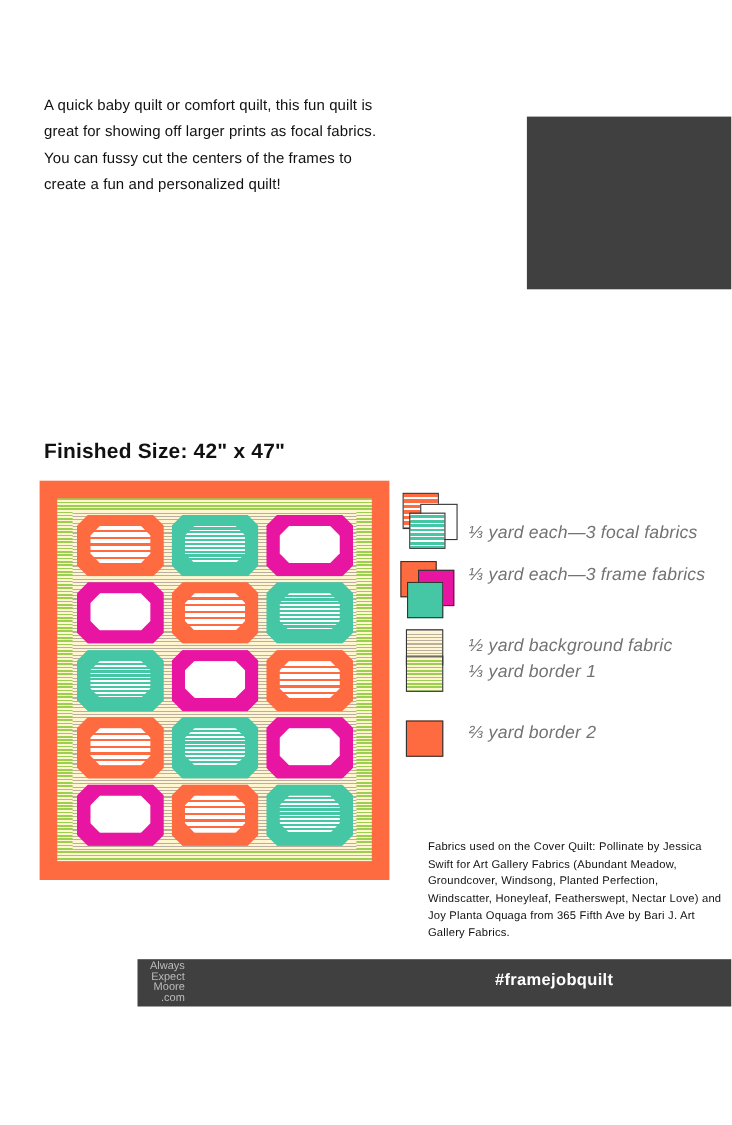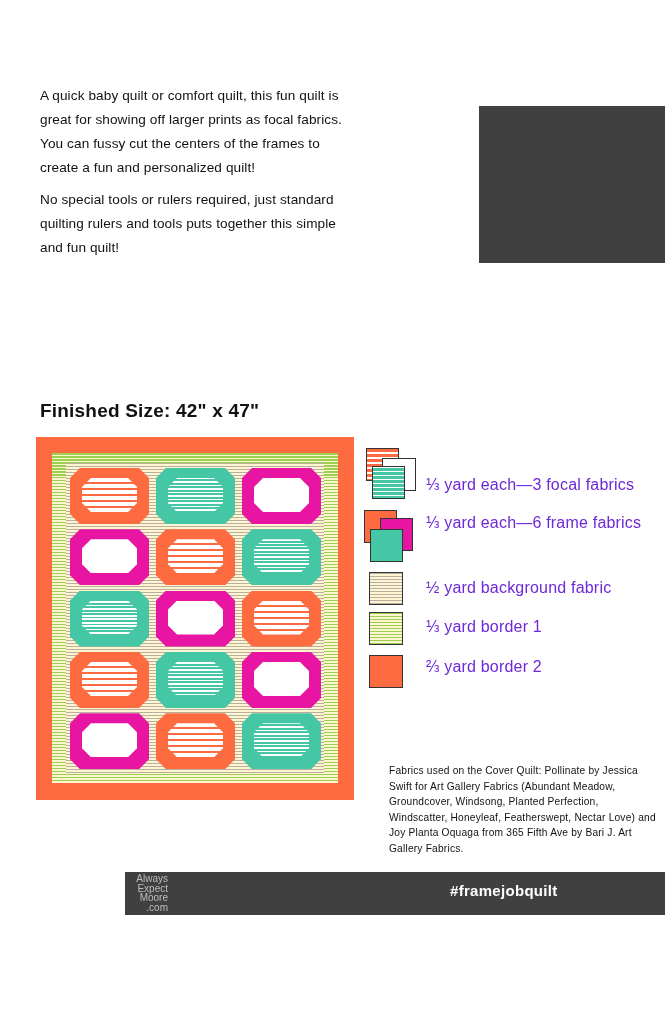--- a/index.html
+++ b/index.html
@@ -27,21 +27,21 @@
   .center.white { background: #ffffff; }
   .center.stripe-orange { background: repeating-linear-gradient(to bottom, #ffffff 0px, #ffffff 4px, #FF6B40 4px, #FF6B40 6px); }
   .center.stripe-teal { background: repeating-linear-gradient(to bottom, #ffffff 0px, #ffffff 1.5px, #45C6A4 1.5px, #45C6A4 3.5px); }
   .frame.orange { background: #FF6B40; }
   .frame.teal { background: #45C6A4; }
   .frame.magenta { background: #E815A2; }
 
   
   .legend { position: absolute; left: 364px; top: 448px; width: 301px; }
   .legend-item { position: absolute; left: 0; width: 301px; }
-  .legend-label { position: absolute; left: 62px; font-size: 16px; line-height: 29px; color: #6d28d9; letter-spacing: 0.2px; }
+  .legend-label { position: absolute; left: 62px; font-size: 16px; line-height: 29px; color: #737373; letter-spacing: 0.2px; font-style: italic; }
   .sw { position: absolute; width: 33px; height: 33px; border: 1.5px solid #333; }
   .sw.orange { background: #FF6B40; }
   .sw.magenta { background: #E815A2; }
   .sw.teal { background: #45C6A4; }
   .sw.white { background: #ffffff; }
   .sw.stripe-orange { background: repeating-linear-gradient(to bottom, #FF6B40 0, #FF6B40 3px, #ffffff 3px, #ffffff 5px); }
   .sw.stripe-teal { background: repeating-linear-gradient(to bottom, #ffffff 0, #ffffff 1.5px, #45C6A4 1.5px, #45C6A4 4px); }
   .sw.bg { background: repeating-linear-gradient(to bottom, #B8AFA0 0, #B8AFA0 1px, #FFF5D0 1px, #FFF5D0 3px); }
   .sw.green { background: repeating-linear-gradient(to bottom, #9BCF4F 0, #9BCF4F 1.5px, #FFF5D0 1.5px, #FFF5D0 3px); }
 
@@ -52,21 +52,20 @@
   .logo { position: absolute; left: 3px; top: 2px; width: 40px; text-align: right; font-size: 10px; line-height: 9.5px; color: #bdbdbd; }
   .logo span { display: block; }
   .copyright { position: absolute; left: 56px; top: 7px; font-size: 11px; font-weight: bold; line-height: 15px; color: #fff; }
   .hashtag { position: absolute; left: 325px; top: 10px; font-size: 15px; font-weight: bold; color: #fff; letter-spacing: 0.3px; }
 </style>
 </head>
 <body>
 
 <div class="intro">
   <p>A quick baby quilt or comfort quilt, this fun quilt is great for showing off larger prints as focal fabrics. You can fussy cut the centers of the frames to create a fun and personalized quilt!</p>
-  <p>No special tools or rulers required, just standard quilting rulers and tools puts together this simple and fun quilt!</p>
 </div>
 
 <div class="photo-box"></div>
 
 <div class="size-heading">Finished Size: 42" x 47"</div>
 
 <div class="quilt">
   <div class="border1">
     <div class="bg-field" id="quilt-field">
         <div class="block" style="left: 4px; top: 5px;">
@@ -142,29 +141,29 @@
     </div>
     <div class="legend-label" style="top:22px;">⅓ yard each—3 focal fabrics</div>
   </div>
 
   <div class="legend-item" style="top:60px; height:60px;">
     <div>
       <div class="sw orange" style="left:0; top:2px; width:33px; height:33px;"></div>
       <div class="sw magenta" style="left:16px; top:10px; width:33px; height:33px;"></div>
       <div class="sw teal" style="left:6px; top:21px; width:33px; height:33px;"></div>
     </div>
-    <div class="legend-label" style="top:0px; width:230px;">⅓ yard each—6 frame fabrics</div>
+    <div class="legend-label" style="top:0px; width:230px;">⅓ yard each—3 frame fabrics</div>
   </div>
 
   <div class="legend-item" style="top:124px; height:36px;">
     <div class="sw bg" style="left:5px; top:0; width:34px; height:33px;"></div>
     <div class="legend-label" style="top:1px;">½ yard background fabric</div>
   </div>
 
-  <div class="legend-item" style="top:164px; height:36px;text-align:center;">
+  <div class="legend-item" style="top:148px; height:36px;text-align:center;">
     <div class="sw green" style="left:5px; top:0; width:34px; height:33px;"></div>
     <div class="legend-label" style="top:0px;">⅓ yard border 1</div>
   </div>
 
   <div class="legend-item" style="top:207px; height:36px;">
     <div class="sw orange" style="left:5px; top:0; width:34px; height:33px;"></div>
     <div class="legend-label" style="top:-3px;">⅔ yard border 2</div>
   </div>
 </div>
 

